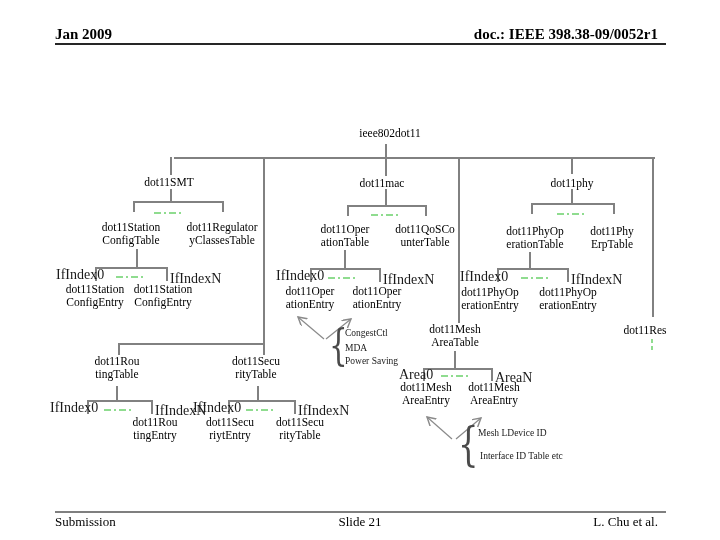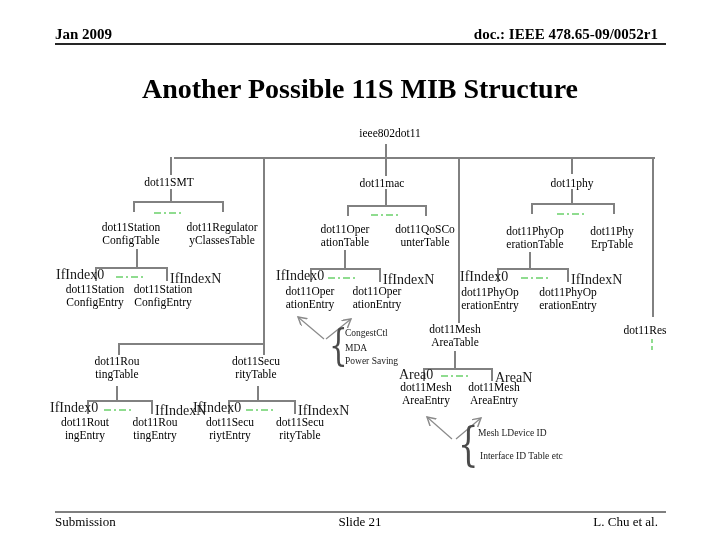--- a/index.html
+++ b/index.html
@@ -28,24 +28,23 @@
   .brace{position:absolute;color:#4a4a4a;font-family:"DejaVu Serif",serif;font-weight:normal;
          transform:scaleX(0.7);transform-origin:left center;line-height:1;}
   svg.overlay{position:absolute;left:0;top:0;pointer-events:none;}
 </style>
 </head>
 <body>
 
 <div id="slide">
 
   <div class="hdr" style="left:55px">Jan 2009</div>
-  <div class="hdr" style="right:54px">doc.: IEEE 478.65-09/0052r1</div>
+  <div class="hdr" style="right:54px">doc.: IEEE 398.38-09/0052r1</div>
   <div class="hdr-rule"></div>
 
-  <div class="title">Another Possible 11S MIB Structure</div>
 
   <div>
     <div class="vl" style="left:385px;top:144px;height:14px"></div>
     <div class="hl" style="left:174px;top:157px;width:481px"></div>
     <div class="vl" style="left:170px;top:157px;height:18px"></div>
     <div class="vl" style="left:385px;top:157px;height:19px"></div>
     <div class="vl" style="left:571px;top:157px;height:17px"></div>
     <div class="vl" style="left:263px;top:157px;height:198px"></div>
     <div class="vl" style="left:458px;top:157px;height:166px"></div>
     <div class="vl" style="left:652px;top:157px;height:160px"></div>
@@ -184,24 +183,20 @@
     </div>
 
   <div class="node" style="left:69px;top:355px">
     <span>dot11Rou</span>
       <span>tingTable</span>
     </div>
   <div class="node" style="left:208px;top:355px">
     <span>dot11Secu</span>
       <span>rityTable</span>
     </div>
-  <div class="node" style="left:37px;top:416px">
-    <span>dot11Rout</span>
-      <span>ingEntry</span>
-    </div>
   <div class="node" style="left:107px;top:416px">
     <span>dot11Rou</span>
       <span>tingEntry</span>
     </div>
   <div class="node" style="left:182px;top:416px">
     <span>dot11Secu</span>
       <span>riytEntry</span>
     </div>
   <div class="node" style="left:252px;top:416px">
     <span>dot11Secu</span>

